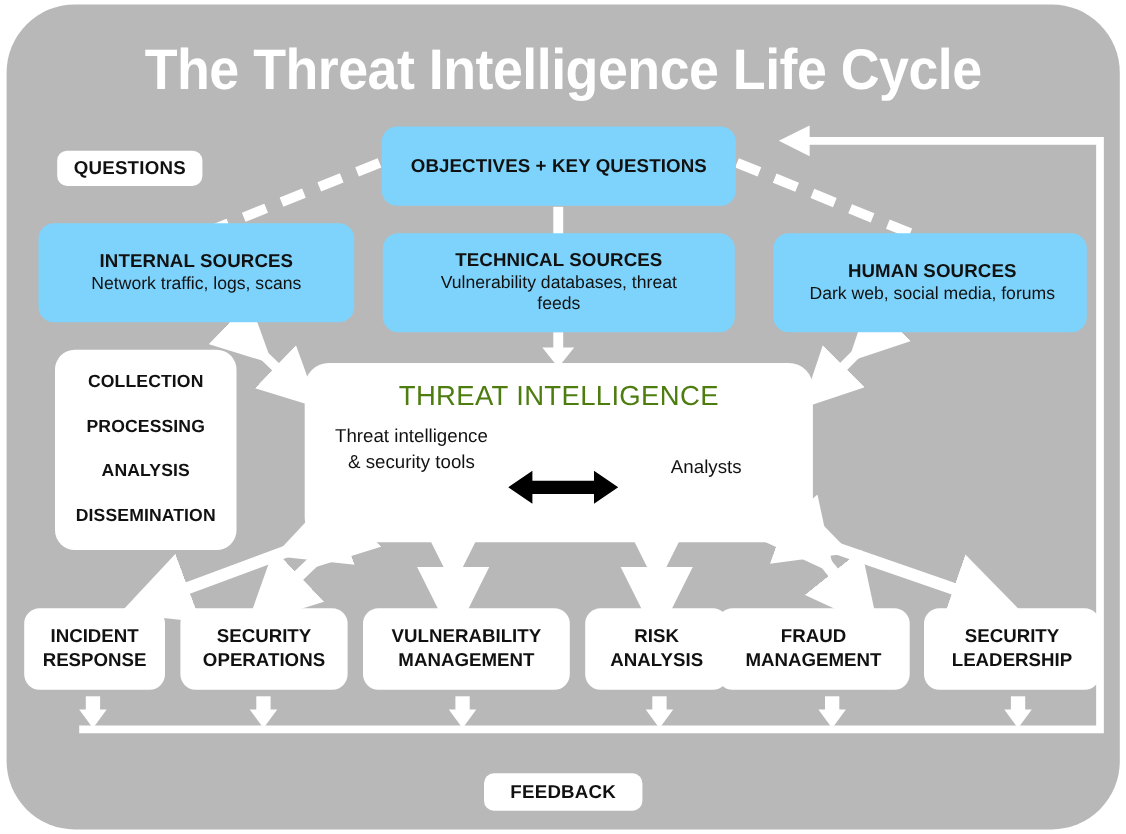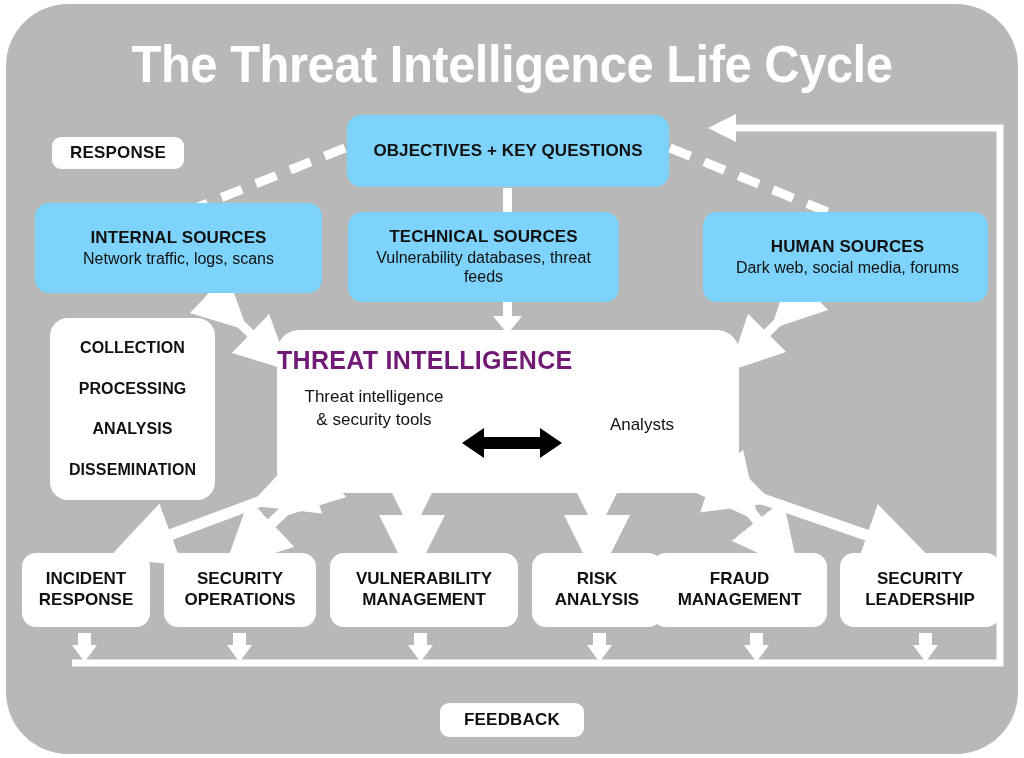--- a/index.html
+++ b/index.html
@@ -101,23 +101,24 @@
     position: absolute;
     left: 277px; top: 330px;
     width: 462px; height: 163px;
     background: #ffffff;
     border-radius: 22px;
   }
   #central .ctitle {
     position: absolute;
     left: 0; top: 16px;
     width: 100%;
-    font-weight: 700;
+    text-align: center;
+    font-weight: 400;
     font-size: 25px;
-    color: #701a75;
+    color: #4d7c0f;
     letter-spacing: 0.3px;
   }
   #central .left-text {
     position: absolute;
     left: 22px; top: 56px;
     width: 150px;
     text-align: center;
     font-size: 17px;
     color: #111111;
     line-height: 1.35;
@@ -235,32 +236,32 @@
       </g>
       <g>
         <rect x="919" y="633" width="13" height="17"></rect>
           <path d="M913,645 L938,645 L925.5,662 Z"></path>
       </g>
     </g>
   </svg>
 
   <div id="title">The Threat Intelligence Life Cycle</div>
 
-  <div class="pill" id="direction-pill">RESPONSE</div>
+  <div class="pill" id="direction-pill">QUESTIONS</div>
 
   <div class="node" id="objectives" style="left:347px; top:115px; width:322px; height:72px;">
     <div class="hdr">OBJECTIVES + KEY QUESTIONS</div>
   </div>
 
   <div class="node" style="left:35px; top:203px; width:287px; height:90px;">
     <div class="hdr">INTERNAL SOURCES</div>
     <div class="sub">Network traffic, logs, scans</div>
   </div>
 
-  <div class="node" style="left:348px; top:212px; width:271px; height:90px;">
+  <div class="node" style="left:348px; top:212px; width:320px; height:90px;">
     <div class="hdr">TECHNICAL SOURCES</div>
     <div class="sub" style="max-width:250px;">Vulnerability databases, threat feeds</div>
   </div>
 
   <div class="node" style="left:703px; top:212px; width:285px; height:90px;padding-left:12px;">
     <div class="hdr">HUMAN SOURCES</div>
     <div class="sub" style="max-width:230px;">Dark web, social media, forums</div>
   </div>
 
   <div id="stages-box">

